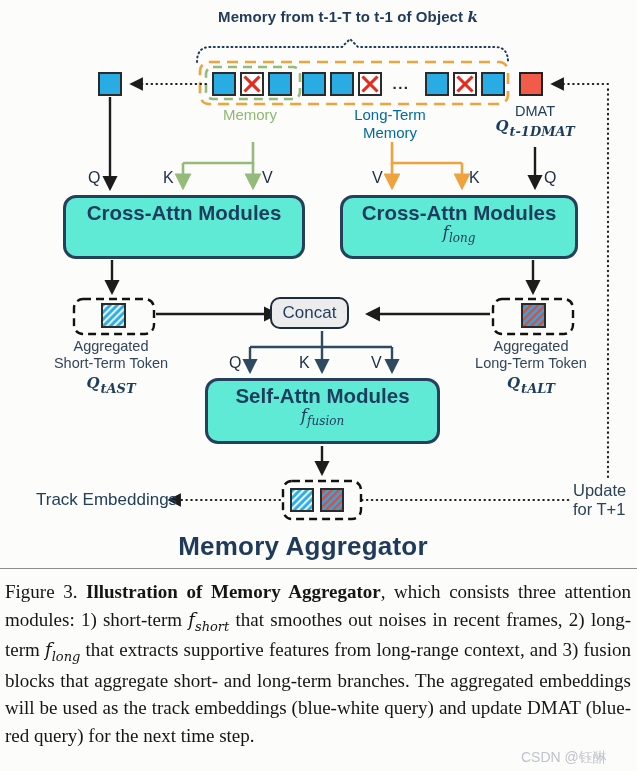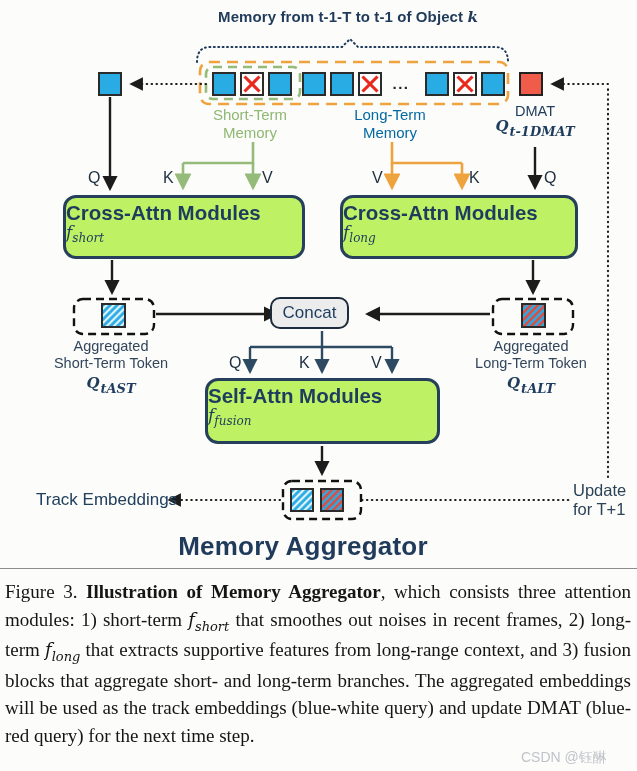--- a/index.html
+++ b/index.html
@@ -13,22 +13,22 @@
   .memlabel{font-size:15px;line-height:1.22;text-align:center;}
   .memlabel.green{color:#8fb873;}
   .memlabel.orange{color:#0369a1;}
   .dmatlab{font-size:14.5px;color:#22405e;text-align:center;}
   .qkv{font-size:16px;font-weight:500;color:#1c2e40;}
   .mq{font-family:"DejaVu Serif",serif;font-style:italic;font-weight:bold;color:#1d3c5e;font-size:15px;}
   .stack{display:inline-flex;flex-direction:row;align-items:flex-start;vertical-align:-5px;
          line-height:8px;font-size:13px;margin-left:1px;font-family:"DejaVu Serif",serif;
          font-style:italic;font-weight:bold;color:#1d3c5e;}
 
-  .modbox{position:absolute;background:#bef264;border:3px solid #26405c;border-radius:13px;
-          color:#1d3c5e;}
+  .modbox{position:absolute;background:#5eead4;border:3px solid #26405c;border-radius:13px;
+          text-align:center;color:#1d3c5e;}
   .modbox .t{font-size:20.5px;font-weight:bold;line-height:1.08;margin-top:4px;}
   .modbox .f{font-family:"DejaVu Serif",serif;font-style:italic;font-size:17px;line-height:1;}
   .modbox .f sub{font-size:12px;}
   .concatbox{position:absolute;background:#ececec;border:2.5px solid #1d2c3c;border-radius:10px;
              text-align:center;color:#1d3c5e;font-size:17px;}
 
   .agglab{font-size:14.5px;color:#33465c;text-align:center;line-height:1.2;}
   .agglab .aggq{margin-top:1px;}
   .trackemb{font-size:17px;color:#22405e;}
   .update{font-size:16.5px;color:#2b4257;line-height:1.16;}
@@ -160,21 +160,20 @@
     <rect class="hw" x="291" y="489" width="22" height="22"></rect>
     <rect class="hb" x="321" y="489" width="22" height="22"></rect>
   </svg>
 
   <div class="abs toptitle" style="left:113px;top:8px;width:470px">
     <span>Memory from t-1-T to t-1 of Object</span>
     <i>k</i>
   </div>
 
   <div class="abs memlabel green" style="left:190px;top:106px;width:120px">
-    <div>Short-Term</div>
     <div>Memory</div>
   </div>
   <div class="abs memlabel orange" style="left:330px;top:106px;width:120px">
     <div>Long-Term</div>
     <div>Memory</div>
   </div>
 
   <div class="abs dmatlab" style="left:495px;top:103px;width:80px">DMAT</div>
   <div class="abs" style="left:495px;top:117px;width:80px;text-align:center">
     <span class="mq">Q</span><span class="stack">
@@ -188,21 +187,20 @@
   <span class="abs qkv" style="left:262px;top:169px">V</span>
   <span class="abs qkv" style="left:372px;top:169px">V</span>
   <span class="abs qkv" style="left:469px;top:169px">K</span>
   <span class="abs qkv" style="left:544px;top:169px">Q</span>
   <span class="abs qkv" style="left:229px;top:354px">Q</span>
   <span class="abs qkv" style="left:299px;top:354px">K</span>
   <span class="abs qkv" style="left:371px;top:354px">V</span>
 
   <div class="modbox" style="left:63px;top:195px;width:236px;height:58px">
     <div class="t">Cross-Attn Modules</div>
-    <div class="f"><span>f</span><sub>short</sub></div>
   </div>
   <div class="modbox" style="left:340px;top:195px;width:232px;height:58px">
     <div class="t">Cross-Attn Modules</div>
     <div class="f"><span>f</span><sub>long</sub></div>
   </div>
   <div class="concatbox" style="left:270px;top:297px;width:75px;height:28px;line-height:28px">Concat</div>
   <div class="modbox" style="left:205px;top:378px;width:229px;height:60px">
     <div class="t">Self-Attn Modules</div>
     <div class="f"><span>f</span><sub>fusion</sub></div>
   </div>

